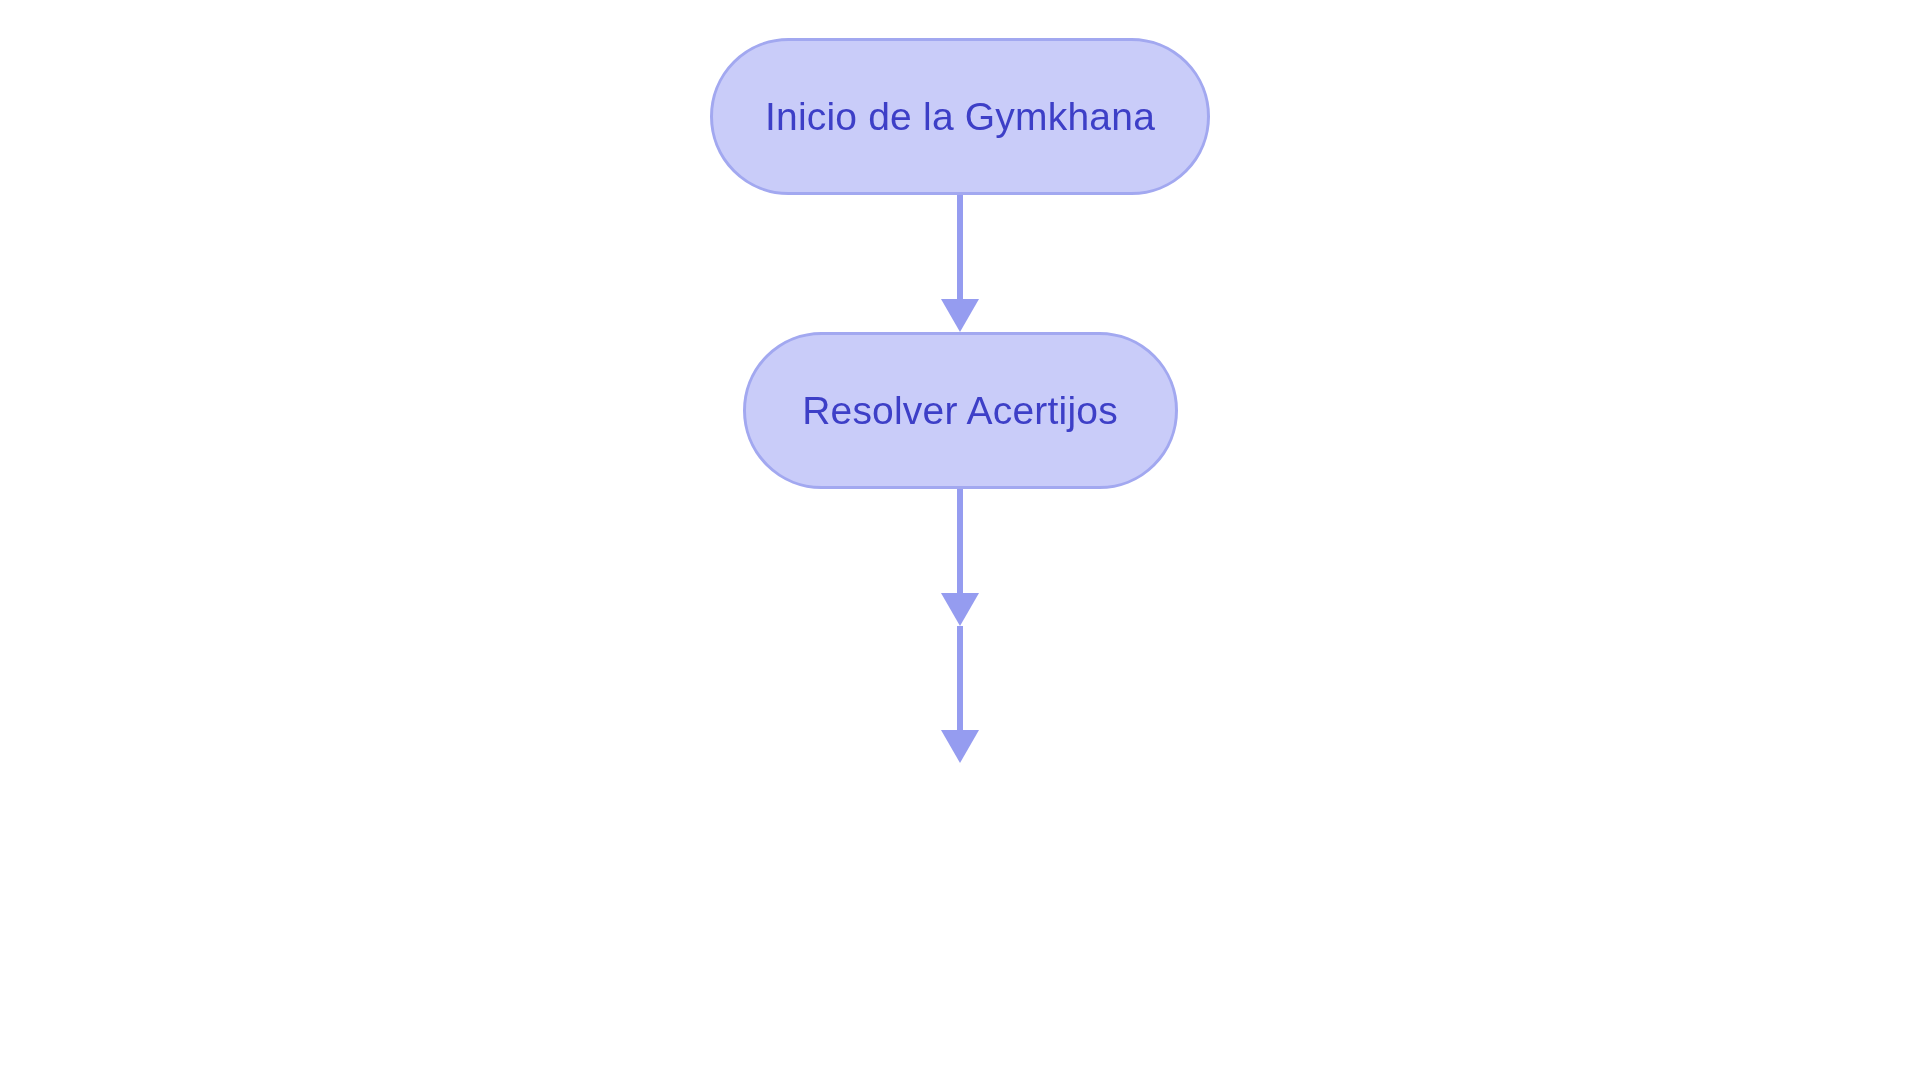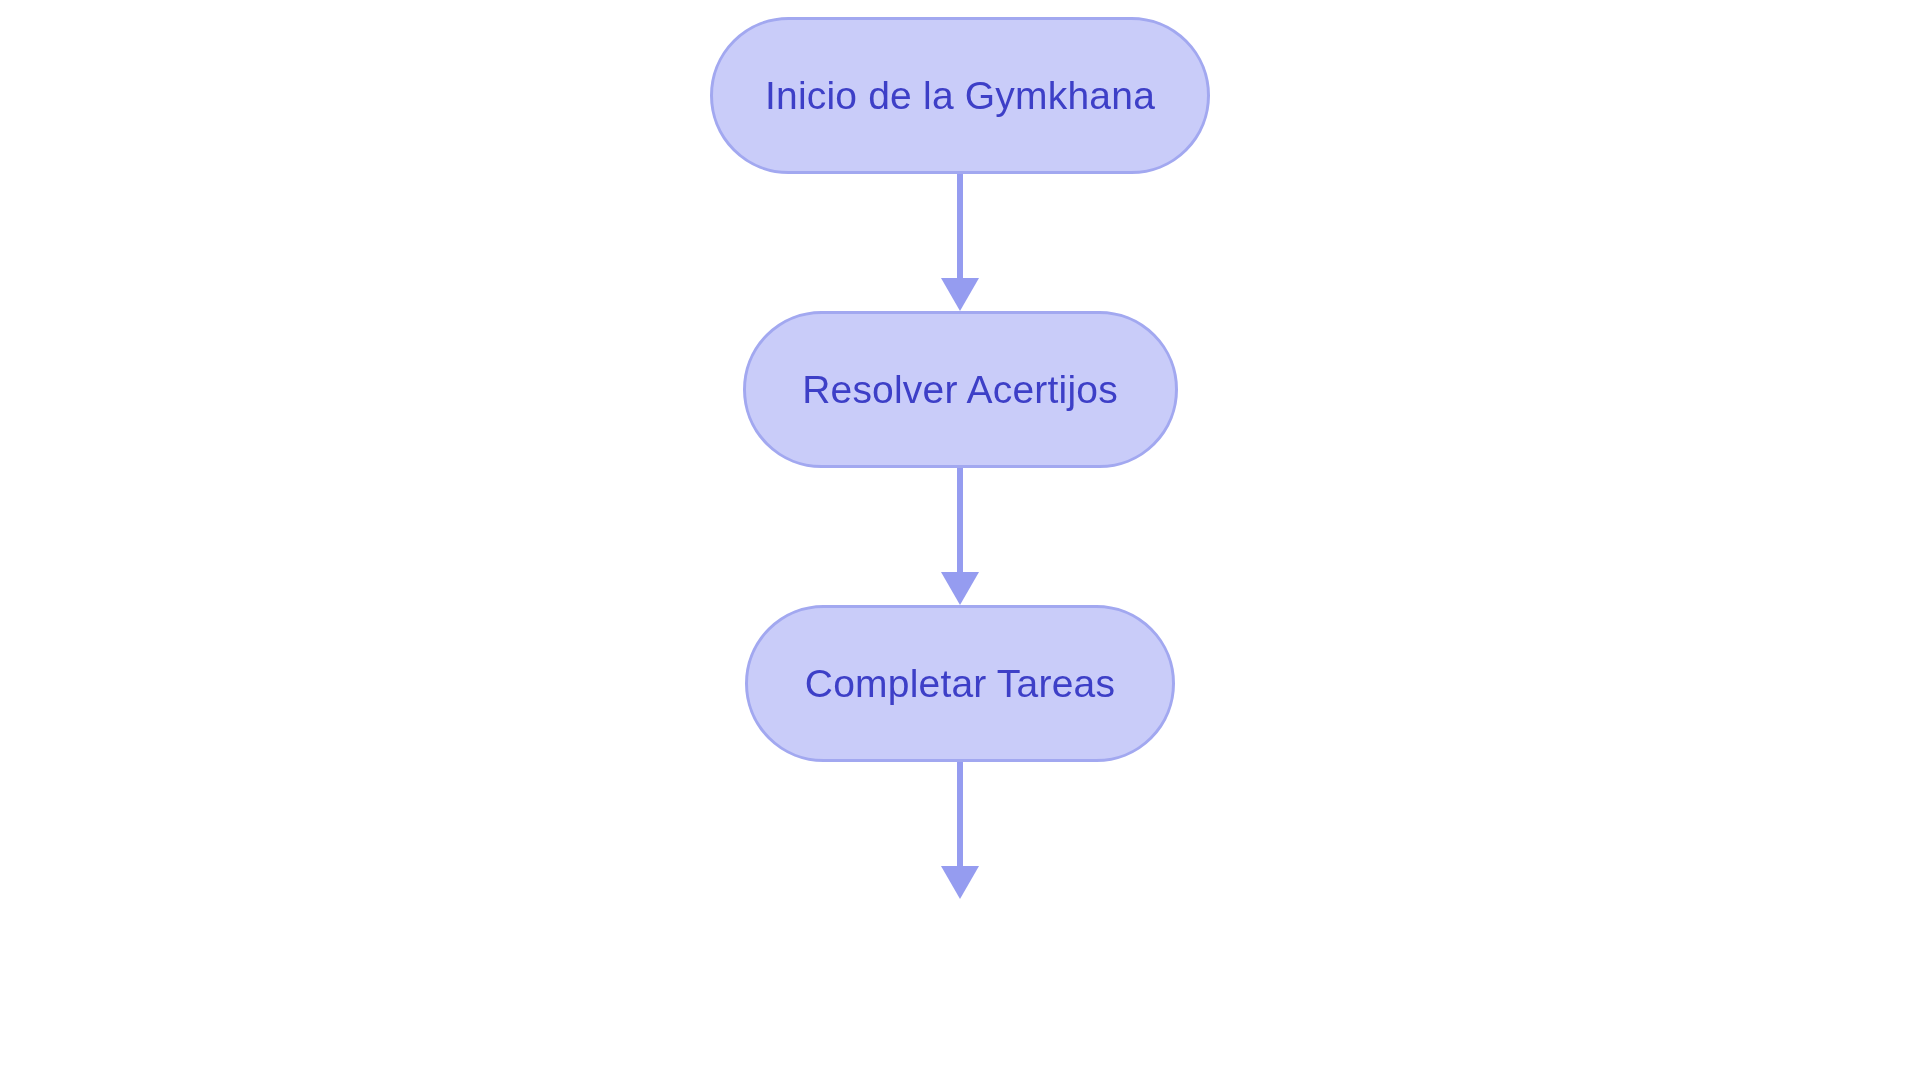--- a/index.html
+++ b/index.html
@@ -10,21 +10,21 @@
     width: 1920px;
     height: 1083px;
     background: var(--canvas-bg, #ffffff);
     font-family: "Liberation Sans", sans-serif;
     overflow: hidden;
   }
   .canvas {
     width: 1920px;
     height: 1083px;
     box-sizing: border-box;
-    padding-top: 17px;
+    padding-top: 38px;
     display: flex;
     flex-direction: column;
     align-items: center;
   }
   .node {
     flex: 0 0 auto;
     height: 157px;
     box-sizing: border-box;
     border-radius: 79px;
     background: var(--node-fill, #c9ccf9);
@@ -82,23 +82,20 @@
 
   <div class="node w-n2">
     <span class="node-label">Resolver Acertijos</span>
   </div>
 
   <div class="edge">
     <div class="stem"></div>
     <div class="head"></div>
   </div>
 
-  <div class="node w-n3">
-    <span class="node-label">Completar Tareas</span>
-  </div>
 
   <div class="edge">
     <div class="stem"></div>
     <div class="head"></div>
   </div>
 
 
 </div>
 
 </body></html>

